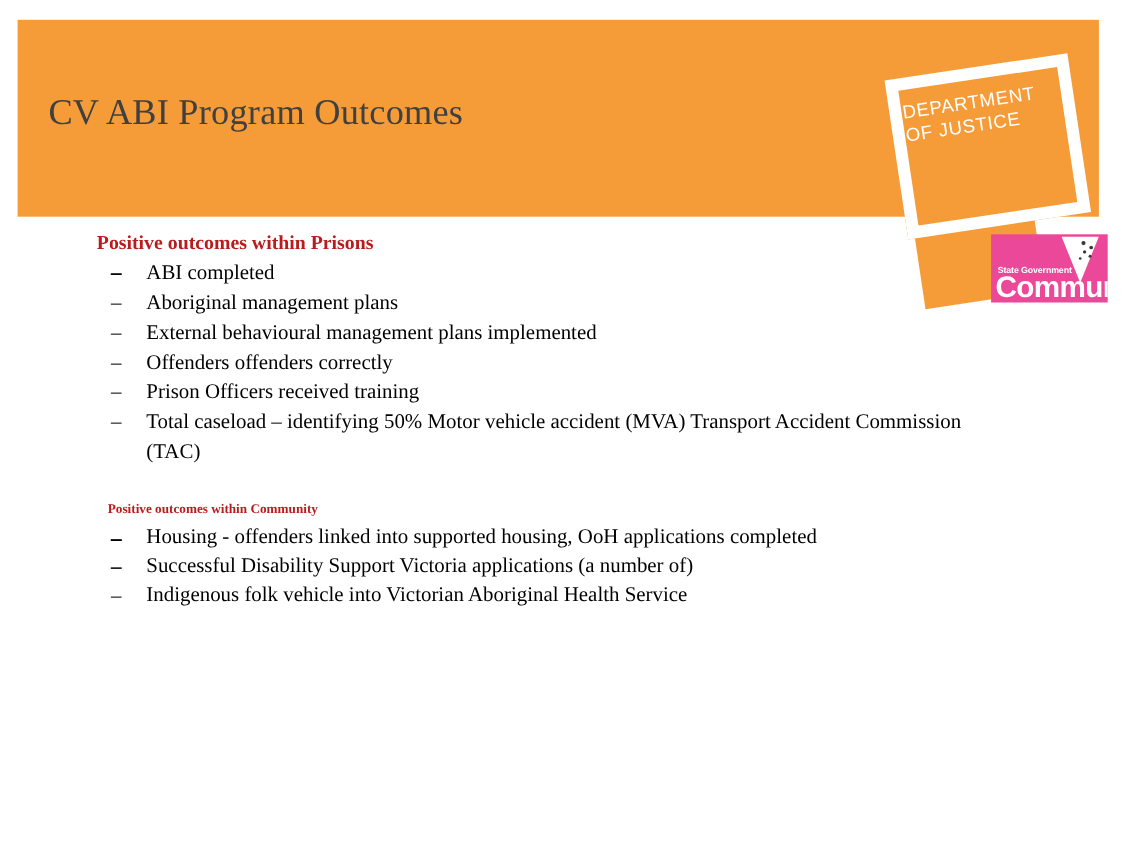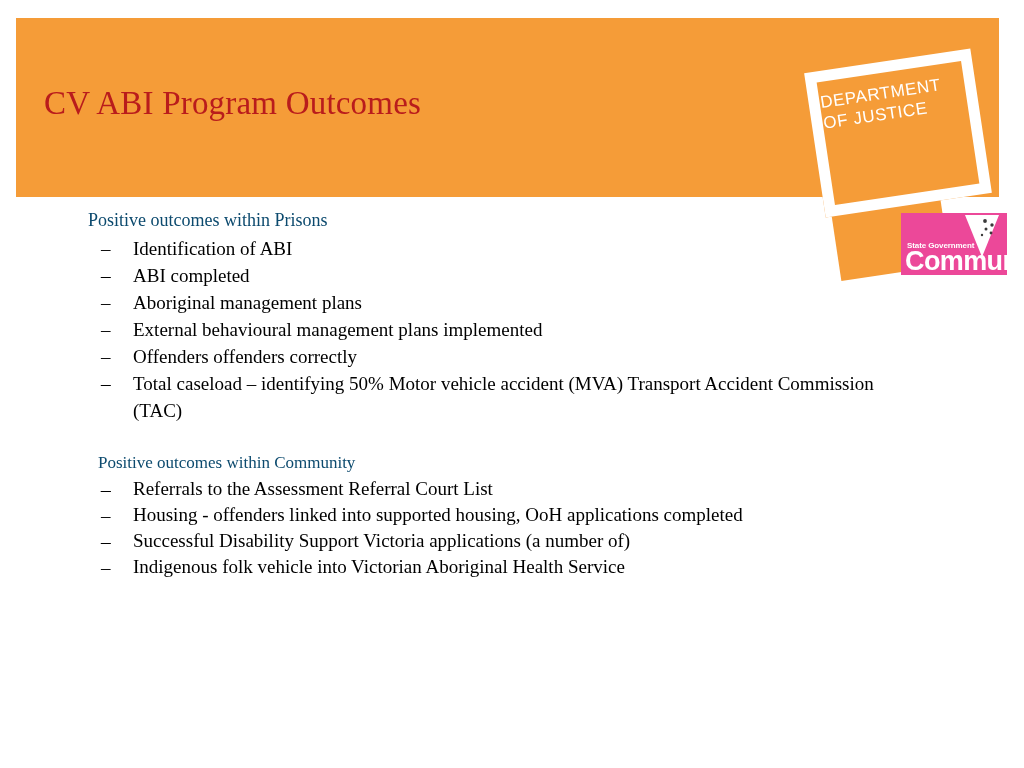--- a/index.html
+++ b/index.html
@@ -34,21 +34,21 @@
     background: #F59C38;
   }
 
   #slide-title {
     position: absolute;
     left: 44px;
     top: 83px;
     font-family: "Liberation Serif", "DejaVu Serif", serif;
     font-size: 33px;
     line-height: 40px;
-    color: #b91c1c;
+    color: #404040;
     letter-spacing: 0.2px;
     white-space: nowrap;
   }
 
   
   #doj-logo {
     position: absolute;
     left: 806px;
     top: 56px;
     width: 190px;
@@ -144,33 +144,33 @@
     top: 208px;
     width: 800px;
   }
 
   .section {
     position: relative;
   }
 
   .section-heading {
     font-family: "Liberation Serif", "DejaVu Serif", serif;
-    font-weight: normal;
-    color: #0c4a6e;
+    font-weight: bold;
+    color: #b91c1c;
     white-space: nowrap;
   }
 
   .section-heading.primary {
     font-size: 18px;
     line-height: 24px;
     margin-bottom: 3px;
   }
 
   .section-heading.secondary {
-    font-size: 17px;
+    font-size: 12px;
     line-height: 21px;
     margin-bottom: 3px;
     margin-left: 10px;
   }
 
   ul.bullet-list {
     list-style: none;
     margin: 0;
     padding: 0;
   }
@@ -234,21 +234,20 @@
     <div id="vic-wordmark">Community</div>
   </div>
 
   <div id="body-content">
 
     <div class="section">
       <div class="section-heading primary">Positive outcomes within Prisons</div>
       <ul class="bullet-list prisons">
         <li>
           <span class="dash">–</span>
-          <span>Identification of ABI</span>
         </li>
         <li>
           <span class="dash">–</span>
         </li>
         <li>
           <span class="dash">–</span>
           <span>ABI completed</span>
         </li>
         <li>
           <span class="dash">–</span>
@@ -257,20 +256,21 @@
         <li>
           <span class="dash">–</span>
           <span>External behavioural management plans implemented</span>
         </li>
         <li>
           <span class="dash">–</span>
           <span>Offenders offenders correctly</span>
         </li>
         <li>
           <span class="dash">–</span>
+          <span>Prison Officers received training</span>
         </li>
         <li>
           <span class="dash">–</span>
           <span>Total caseload – identifying 50% Motor vehicle accident (MVA) Transport Accident Commission (TAC)</span>
         </li>
       </ul>
     </div>
 
     <div id="section-gap"></div>
 
@@ -278,21 +278,20 @@
       <div class="section-heading secondary">Positive outcomes within Community</div>
       <ul class="bullet-list community">
         <li>
           <span class="dash">–</span>
         </li>
         <li>
           <span class="dash">–</span>
         </li>
         <li>
           <span class="dash">–</span>
-          <span>Referrals to the Assessment Referral Court List</span>
         </li>
         <li>
           <span class="dash">–</span>
           <span>Housing - offenders linked into supported housing, OoH applications completed</span>
         </li>
         <li>
           <span class="dash">–</span>
         </li>
         <li>
           <span class="dash">–</span>

